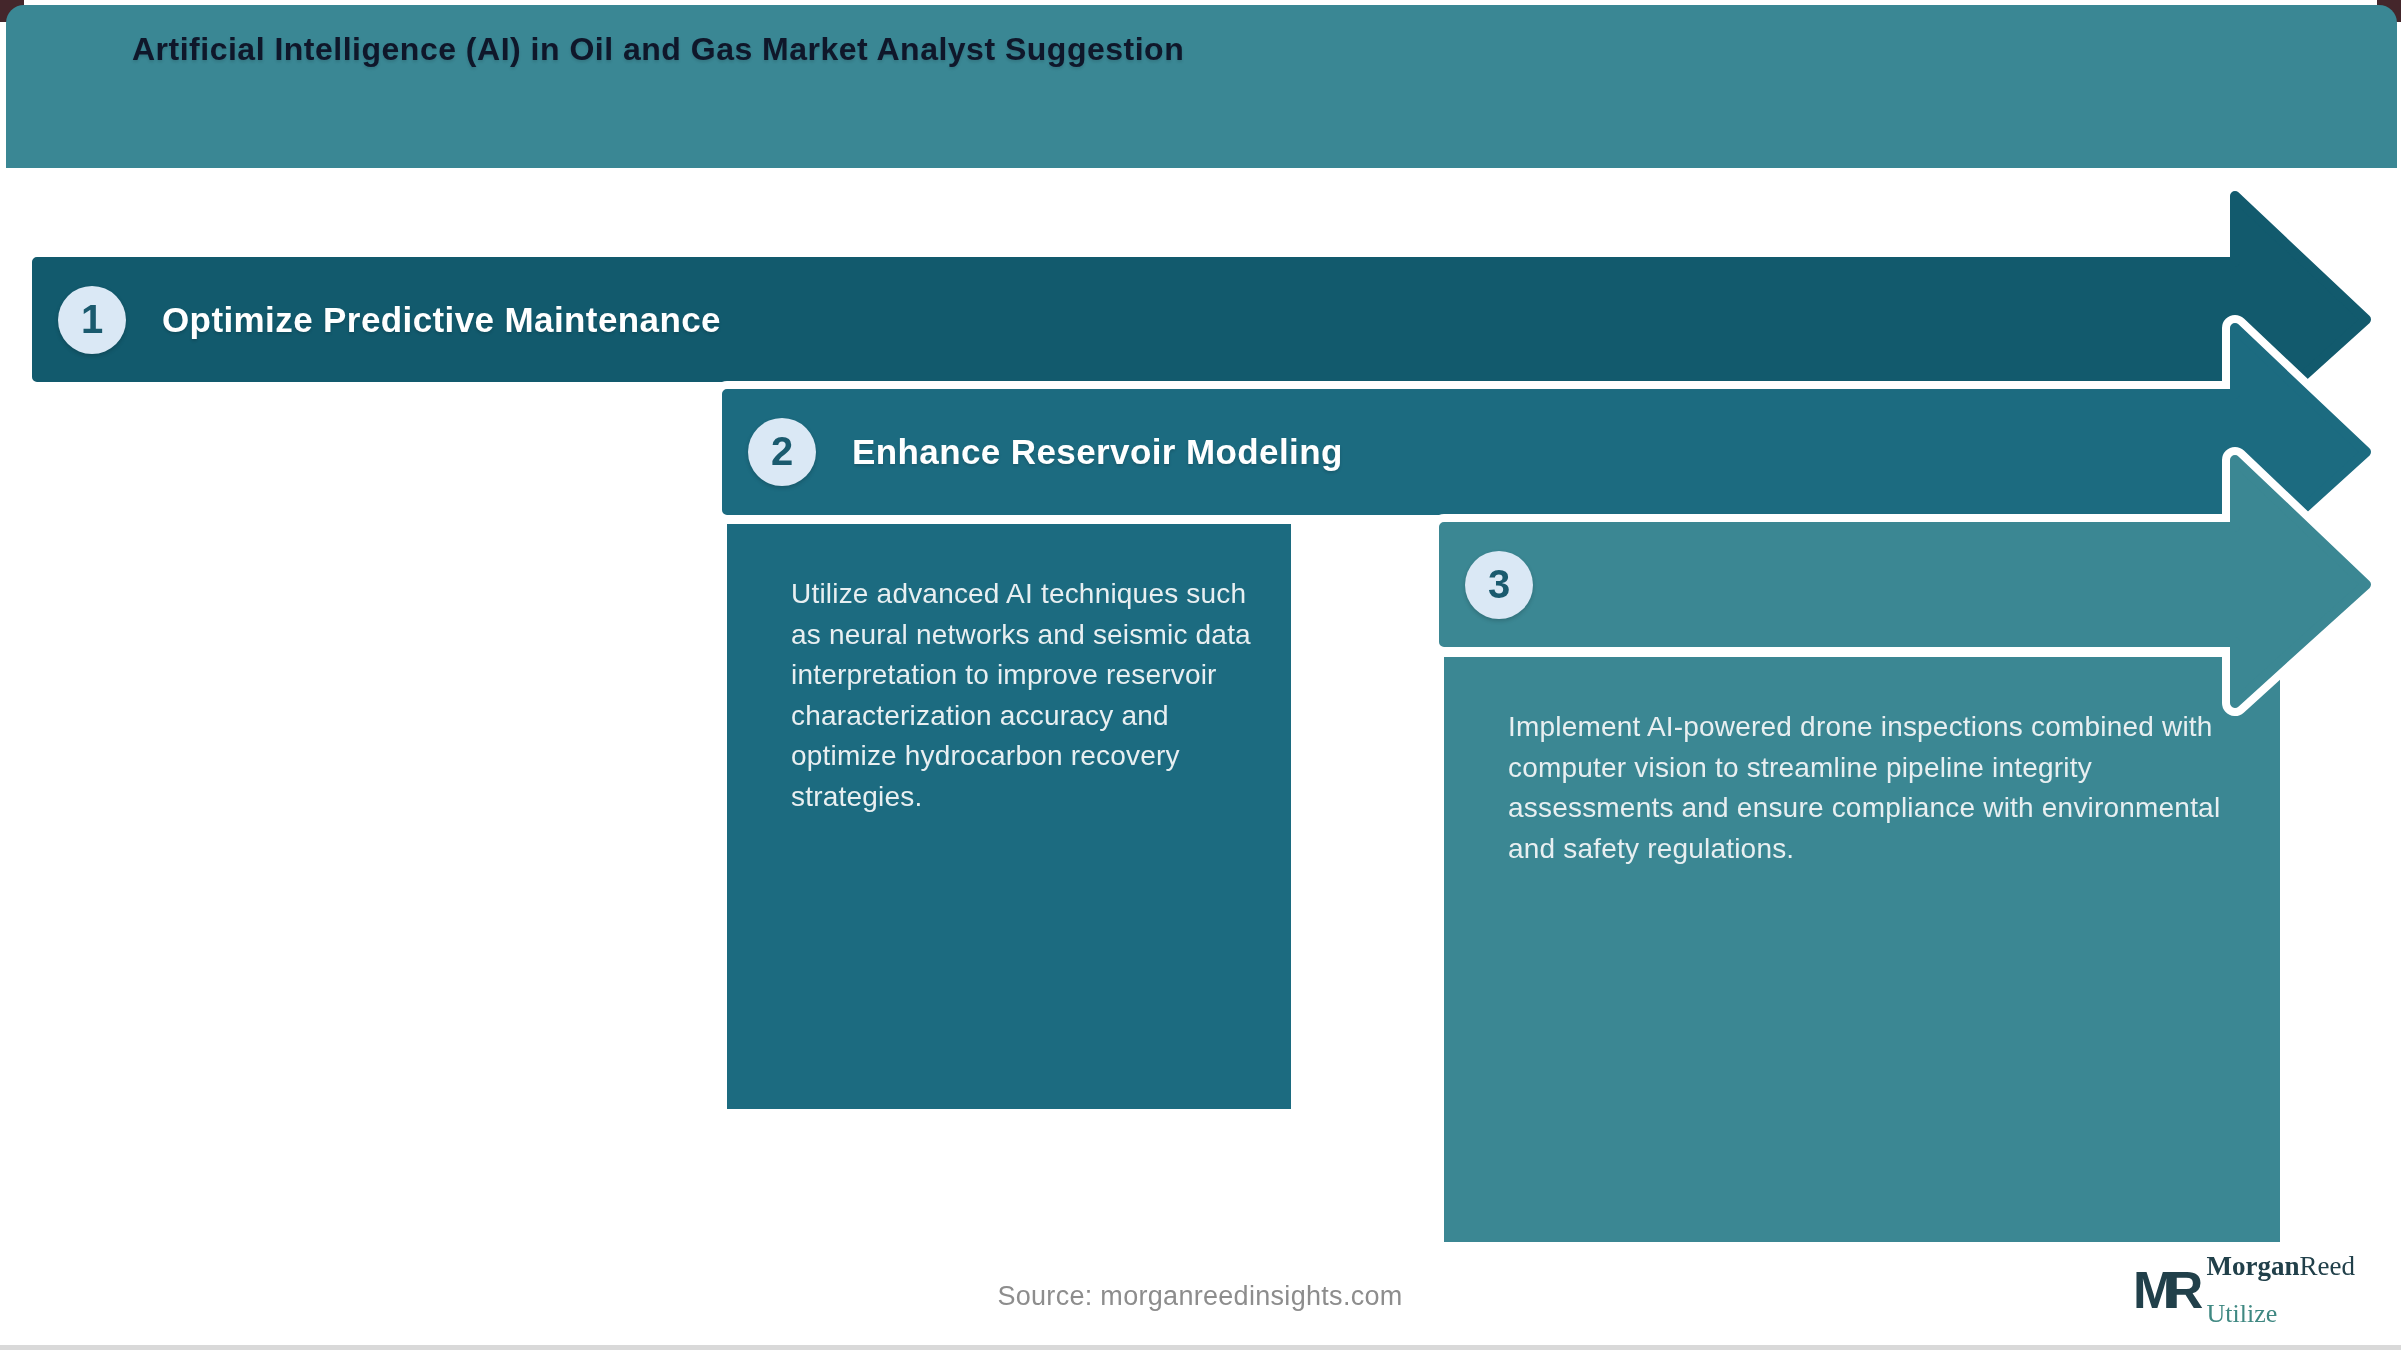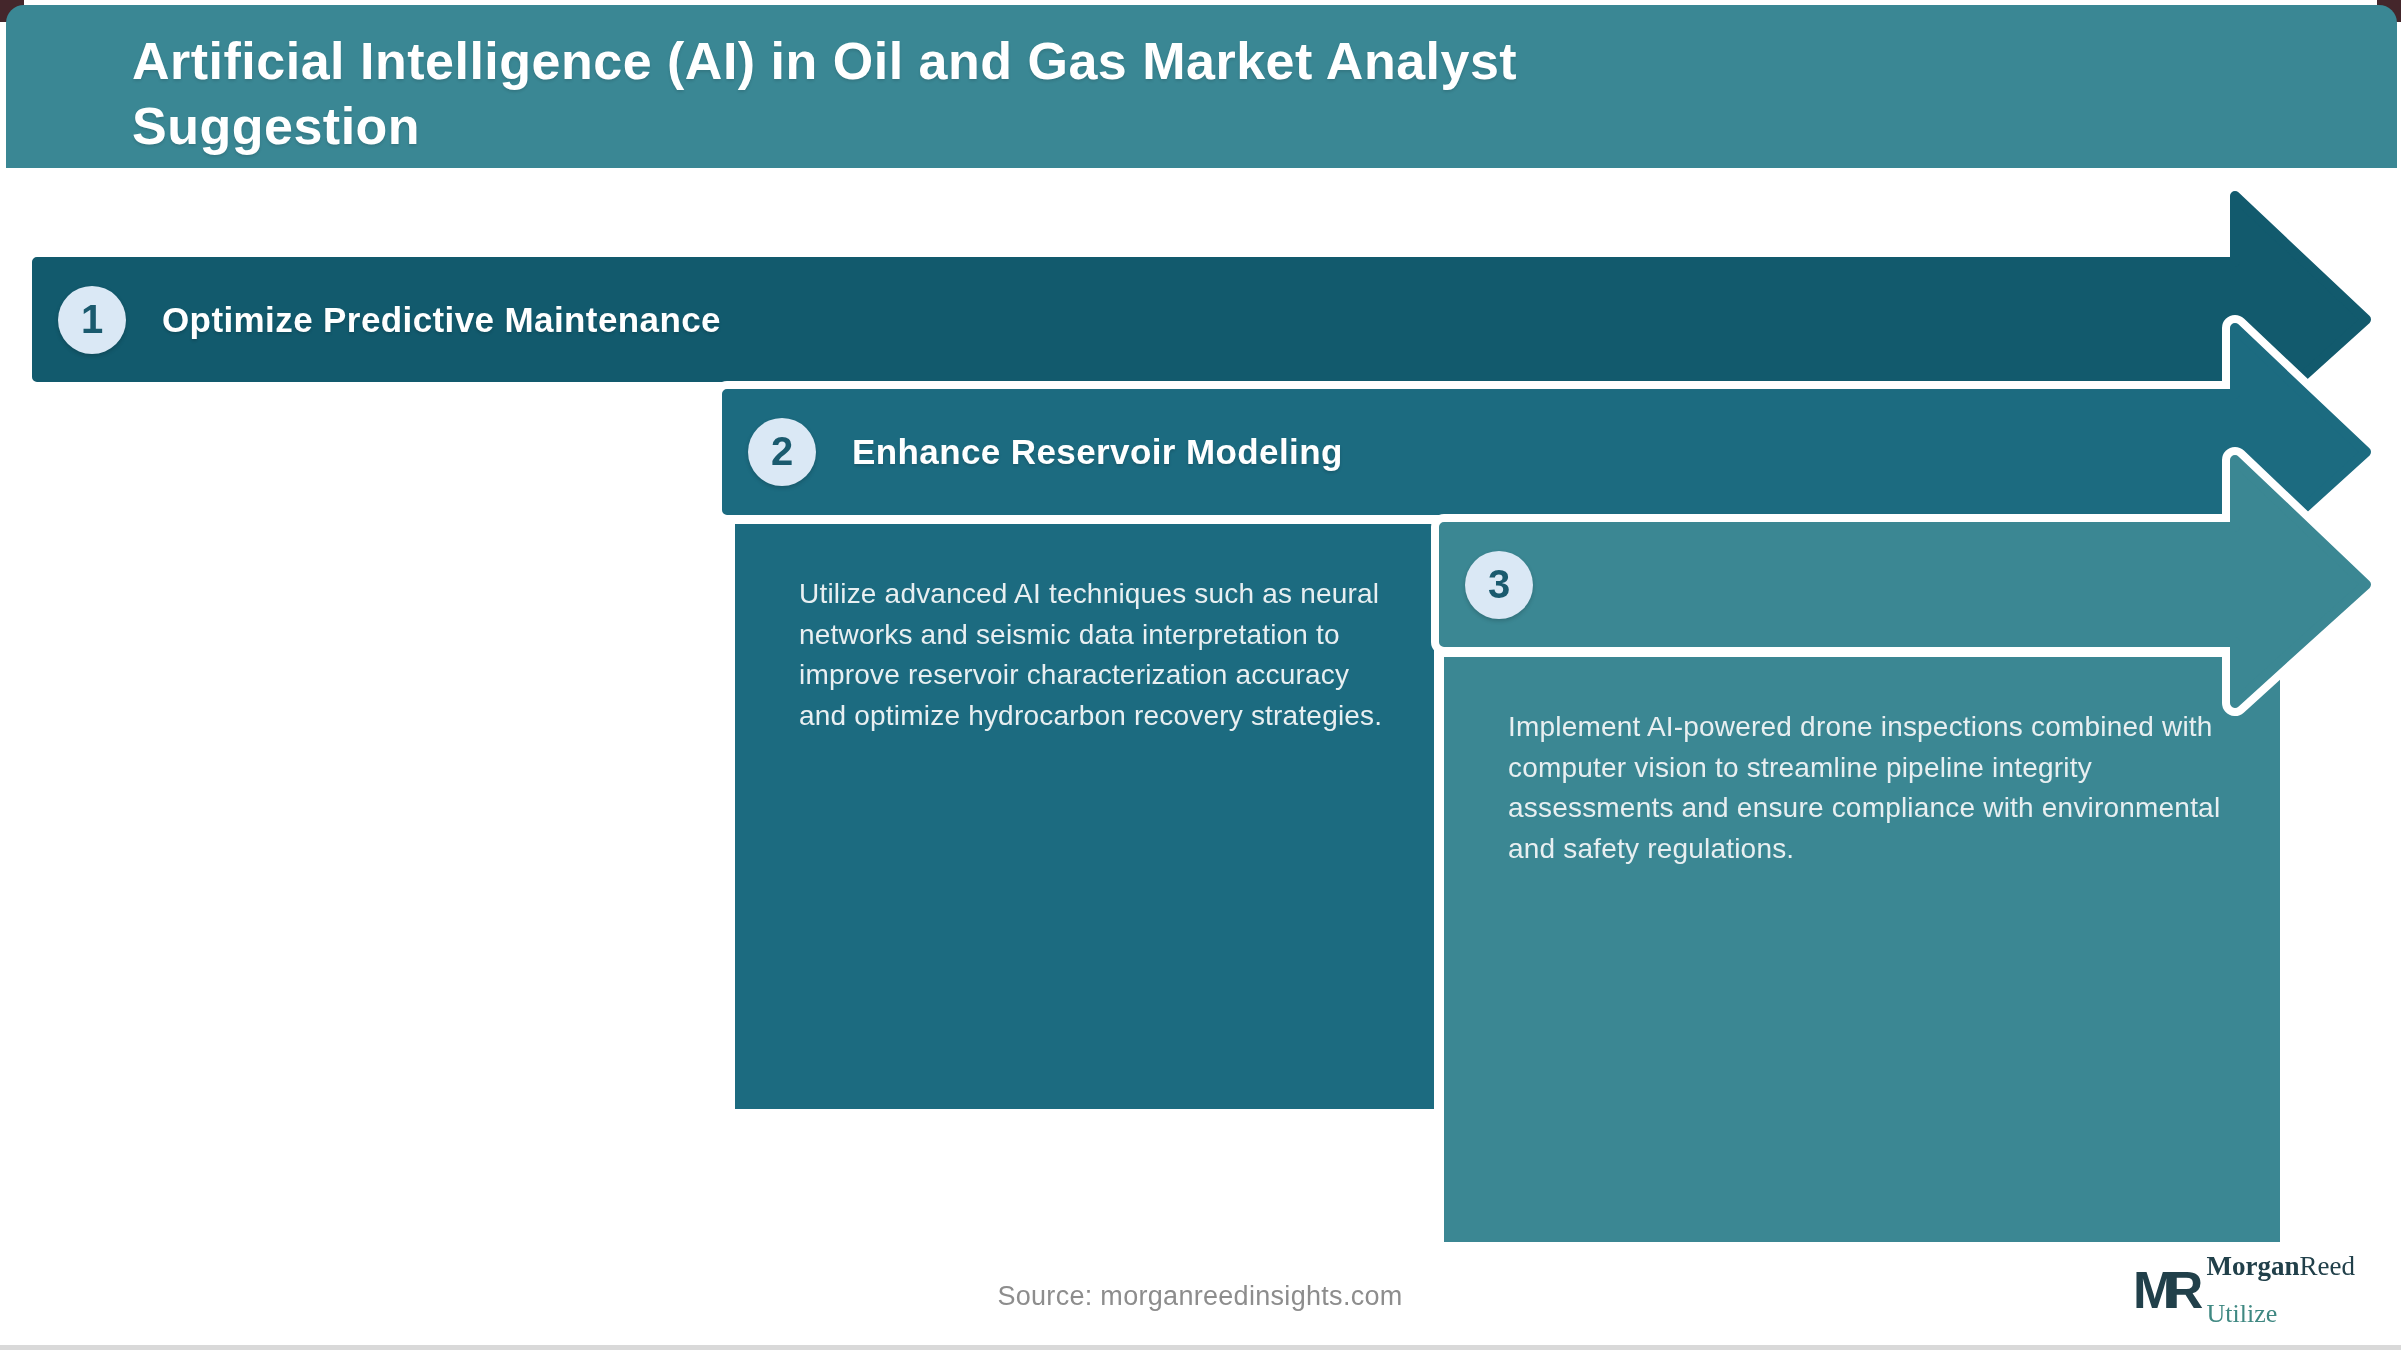--- a/index.html
+++ b/index.html
@@ -32,22 +32,22 @@
   
   .header{
     position:absolute;left:6px;top:5px;width:2391px;height:163px;
     background:var(--header-teal);
     border-radius:18px 18px 0 0;
     z-index:2;
   }
   .header h1{
     margin:24px 0 0 126px;
     max-width:1545px;
-    color:#ffffff;
-    font-size:52px;line-height:1.25;font-weight:bold;letter-spacing:.5px;
+    color:#0f172a;
+    font-size:32px;line-height:1.25;font-weight:bold;letter-spacing:.5px;
     text-shadow:0 2px 3px rgba(0,0,0,.12);
   }
 
   
   .arrow-layer{position:absolute;left:0;top:0;z-index:3;}
   .arrow-outline{fill:#ffffff;stroke:#ffffff;stroke-width:26;stroke-linejoin:round;}
   .arrow-fill{stroke-width:10;stroke-linejoin:round;}
   .a1{fill:var(--step1-teal);stroke:var(--step1-teal);}
   .a2{fill:var(--step2-teal);stroke:var(--step2-teal);}
   .a3{fill:var(--step3-teal);stroke:var(--step3-teal);}
@@ -76,21 +76,21 @@
   }
 
   
   .box{
     position:absolute;z-index:2;
     color:var(--body-text);
     font-size:28px;line-height:1.45;letter-spacing:.2px;
     padding:50px 36px 0 64px;
   }
   .box-1{left:37px;top:395px;width:684px;height:583px;background:var(--step1-teal);}
-  .box-2{left:727px;top:524px;width:699px;height:585px;background:var(--step2-teal);margin-left:8px;}
+  .box-2{left:727px;top:524px;width:564px;height:585px;background:var(--step2-teal);}
   .box-3{left:1444px;top:657px;width:836px;height:585px;background:var(--step3-teal);}
 
   
   .source{
     position:absolute;left:1200px;top:1281px;transform:translateX(-50%);
     color:var(--source-text);font-size:27px;letter-spacing:.3px;
     z-index:2;white-space:nowrap;
   }
   .logo{
     position:absolute;right:46px;top:1252px;

